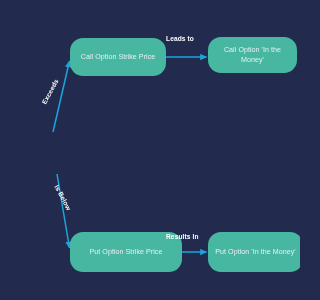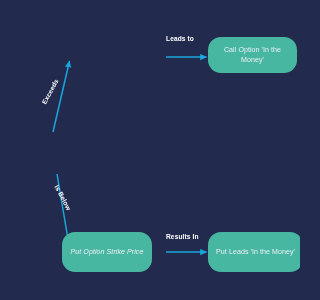--- a/index.html
+++ b/index.html
@@ -58,21 +58,21 @@
     transform: rotate(-62deg);
     transform-origin: 50% 50%;
   }
   .edge-label.rot-down {
     transform: rotate(62deg);
     transform-origin: 50% 50%;
   }
   #n-market      { left: 3px;   top: 134px; width: 88px;  height: 40px; }
   #n-call-strike { left: 70px;  top: 38px;  width: 96px;  height: 38px; }
   #n-call-itm    { left: 208px; top: 37px;  width: 89px;  height: 36px; }
-  #n-put-strike  { left: 62px;  top: 232px; width: 90px;  height: 40px; font-style: italic; }
+  #n-put-strike  { left: 70px;  top: 232px; width: 112px;  height: 40px; }
   #n-put-itm     { left: 208px; top: 232px; width: 95px;  height: 40px; }
   #lbl-leads     { left: 166px; top: 35px; }
   #lbl-results   { left: 166px; top: 233px; }
   #lbl-exceeds   { left: 33px;  top: 88px;  width: 34px; text-align: center; }
   #lbl-isbelow   { left: 46px;  top: 194px; width: 34px; text-align: center; }
 </style>
 </head>
 <body>
 
 <div id="canvas">
@@ -87,31 +87,34 @@
     <line x1="53" y1="132" x2="69.5" y2="61" stroke="#1aa6dc" stroke-width="1.5" marker-end="url(#arrowhead)"></line>
 
     <line x1="166" y1="57" x2="206.5" y2="57" stroke="#1aa6dc" stroke-width="1.5" marker-end="url(#arrowhead)"></line>
 
     <line x1="57" y1="174" x2="69.5" y2="248" stroke="#1aa6dc" stroke-width="1.5" marker-end="url(#arrowhead)"></line>
 
     <line x1="166" y1="252" x2="206.5" y2="252" stroke="#1aa6dc" stroke-width="1.5" marker-end="url(#arrowhead)"></line>
   </svg>
 
 
+  <div class="node" id="n-call-strike">
+    <span>Call Option Strike Price</span>
+  </div>
 
   <div class="node" id="n-call-itm">
     <span>Call Option 'In the Money'</span>
   </div>
 
   <div class="node" id="n-put-strike">
     <span>Put Option Strike Price</span>
   </div>
 
   <div class="node" id="n-put-itm">
-    <span>Put Leads 'In the Money'</span>
+    <span>Put Option 'In the Money'</span>
   </div>
 
   <div class="edge-label rot-up" id="lbl-exceeds">Exceeds</div>
 
   <div class="edge-label" id="lbl-leads">Leads to</div>
 
   <div class="edge-label rot-down" id="lbl-isbelow">Is Below</div>
 
   <div class="edge-label" id="lbl-results">Results In</div>
 

